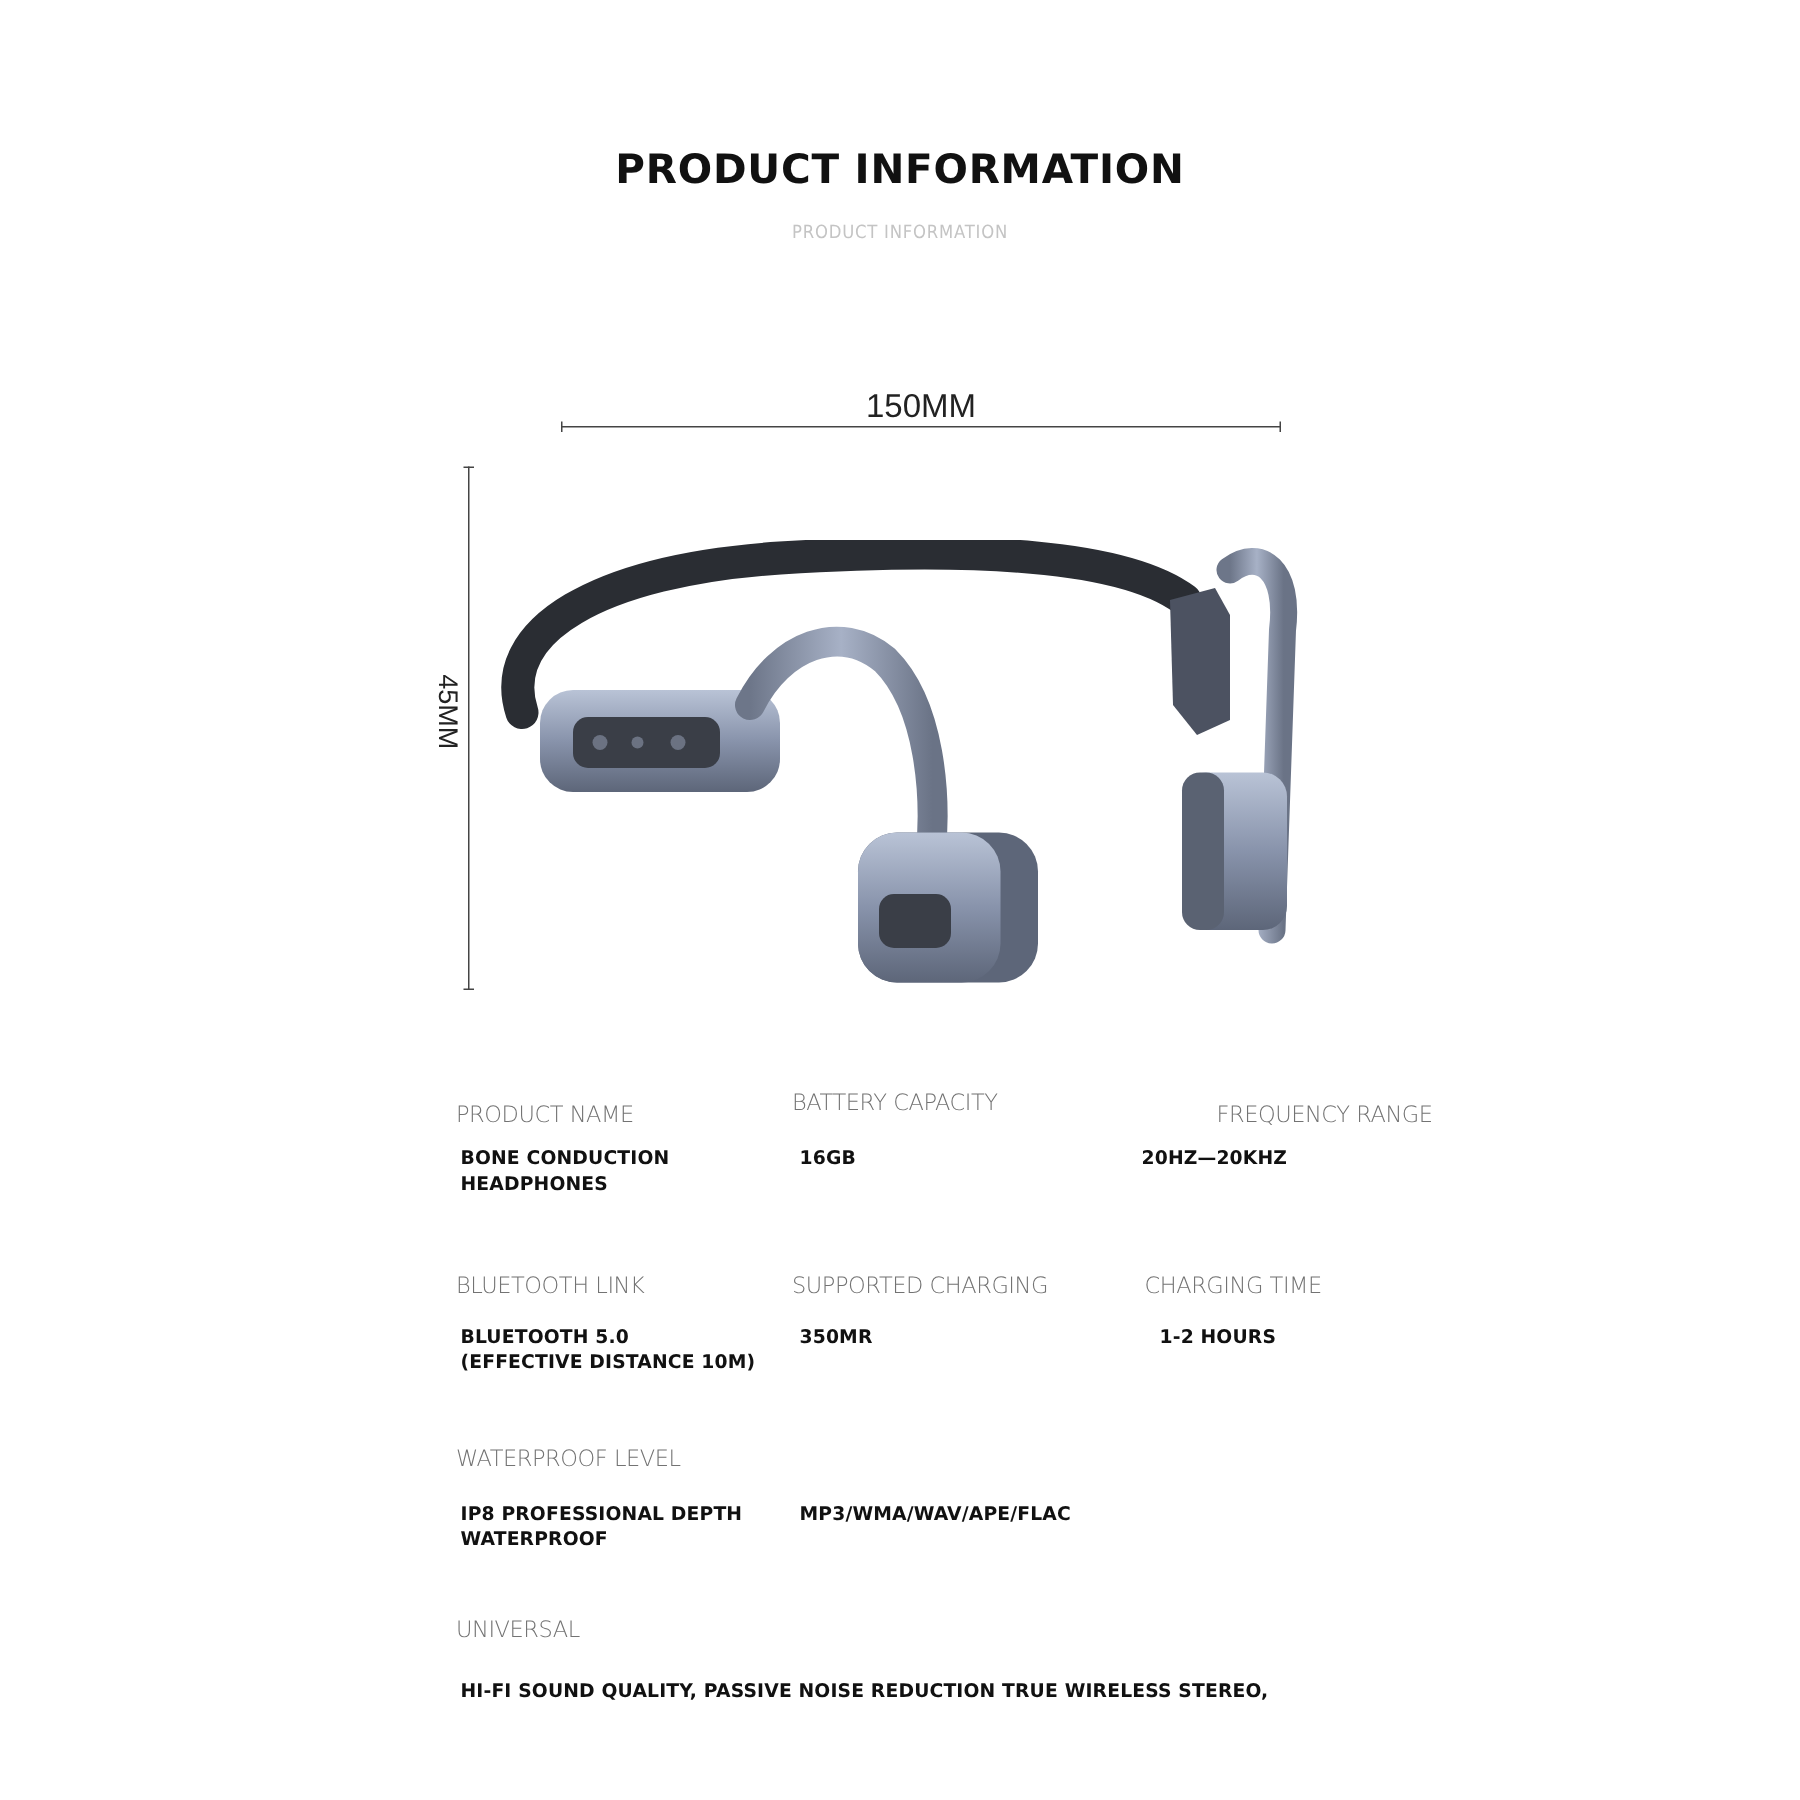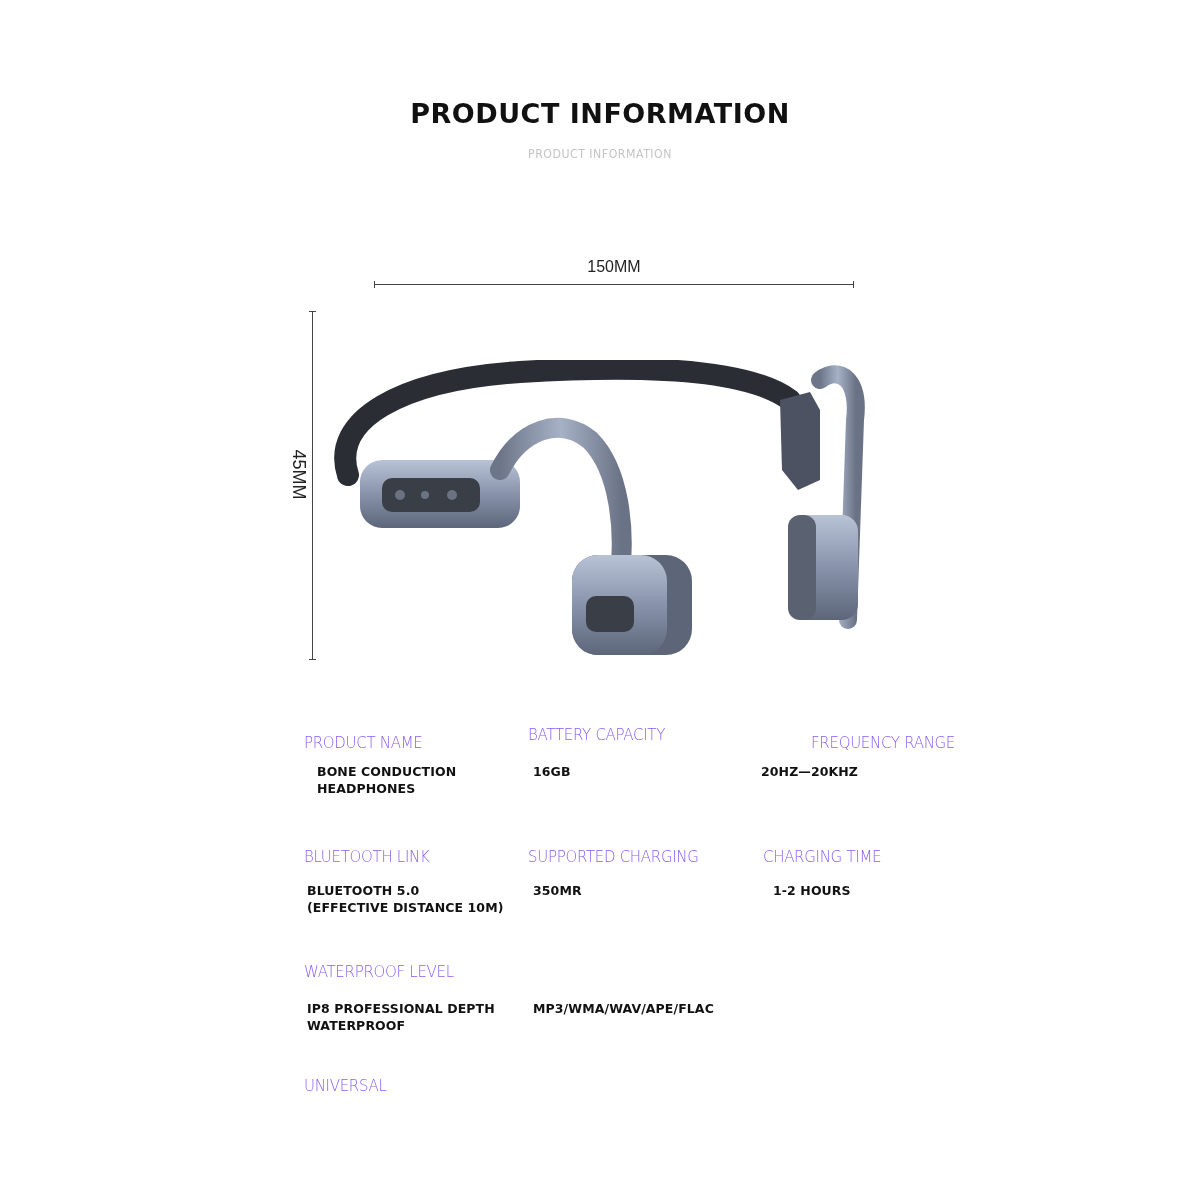--- a/index.html
+++ b/index.html
@@ -2,27 +2,27 @@
 <html><head>
 <meta charset="utf-8">
 <style>
   html, body { margin:0; padding:0; background:#ffffff; }
   body { width:1200px; height:1200px; position:relative; overflow:hidden; font-family:"DejaVu Sans", sans-serif; color:#111; }
   .title { position:absolute; top:98px; left:0; width:1200px; text-align:center; font-size:27px; font-weight:bold; letter-spacing:0.5px; color:#111; }
   .subtitle { position:absolute; top:148px; left:0; width:1200px; text-align:center; font-size:11px; color:#c4c4c4; letter-spacing:0.5px; transform:scaleY(1.1); }
   .dim-h { position:absolute; left:374px; top:284px; width:480px; height:1px; background:#444; }
   .dim-h::before, .dim-h::after { content:""; position:absolute; top:-3px; width:1px; height:7px; background:#444; }
   .dim-h::before { left:0; } .dim-h::after { right:0; }
-  .dim-h-label { position:absolute; left:374px; width:480px; top:258px; text-align:center; font-family:"Liberation Sans", sans-serif; font-size:16px; color:#222; }
+  .dim-h-label { position:absolute; left:374px; width:480px; top:258px; text-align:center; font-family:"Liberation Sans", sans-serif; font-size:22px; color:#222; }
   .dim-v { position:absolute; left:312px; top:311px; width:1px; height:349px; background:#444; }
   .dim-v::before, .dim-v::after { content:""; position:absolute; left:-3px; width:7px; height:1px; background:#444; }
   .dim-v::before { top:0; } .dim-v::after { bottom:0; }
   .dim-v-label { position:absolute; left:268px; top:464px; width:60px; text-align:center; font-family:"Liberation Sans", sans-serif; font-size:18px; color:#222; transform:rotate(90deg); }
   .product { position:absolute; left:320px; top:360px; width:560px; height:300px; }
-  .spec-label { position:absolute; font-size:15px; color:#8b5cf6; font-weight:300; letter-spacing:-0.3px; }
+  .spec-label { position:absolute; font-size:15px; color:#737373; font-weight:300; letter-spacing:-0.3px; }
   .spec-value { position:absolute; font-size:12.5px; font-weight:bold; color:#111; line-height:17px; letter-spacing:0.1px; }
 </style>
 </head>
 <body>
 
 <div class="title">PRODUCT INFORMATION</div>
 <div class="subtitle">PRODUCT INFORMATION</div>
 
 <div class="dim-h-label">150MM</div>
 <div class="dim-h"></div>
@@ -57,21 +57,21 @@
   <circle cx="132" cy="135" r="5" fill="#6b7282"></circle>
 
   <path d="M180 110 C 200 70, 240 55, 270 80 C 300 110, 305 170, 300 215" stroke="url(#metal2)" stroke-width="20" fill="none" stroke-linecap="round"></path>
 
   <rect x="252" y="195" width="120" height="100" rx="26" fill="#5d6679"></rect>
   <rect x="252" y="195" width="95" height="100" rx="26" fill="url(#metal)"></rect>
   <rect x="266" y="236" width="48" height="36" rx="10" fill="#3a3e47"></rect>
 </svg>
 
 <div class="spec-label" style="left:304px;top:734px;">PRODUCT NAME</div>
-<div class="spec-value" style="left:307px;top:763px;margin-left:10px;">
+<div class="spec-value" style="left:307px;top:763px;">
   <div>BONE CONDUCTION</div>
   <div>HEADPHONES</div>
 </div>
 
 <div class="spec-label" style="left:528px;top:726px;">BATTERY CAPACITY</div>
 <div class="spec-value" style="left:533px;top:763px;">
   <div>16GB</div>
 </div>
 
 <div class="spec-label" style="left:763px;top:734px;margin-left:48px;">FREQUENCY RANGE</div>
@@ -100,13 +100,14 @@
   <div>IP8 PROFESSIONAL DEPTH</div>
   <div>WATERPROOF</div>
 </div>
 
 <div class="spec-value" style="left:533px;top:1000px;">
   <div>MP3/WMA/WAV/APE/FLAC</div>
 </div>
 
 <div class="spec-label" style="left:304px;top:1077px;">UNIVERSAL</div>
 <div class="spec-value" style="left:307px;top:1118px;">
+  <div>HI-FI SOUND QUALITY, PASSIVE NOISE REDUCTION TRUE WIRELESS STEREO,</div>
 </div>
 
 </body></html>

